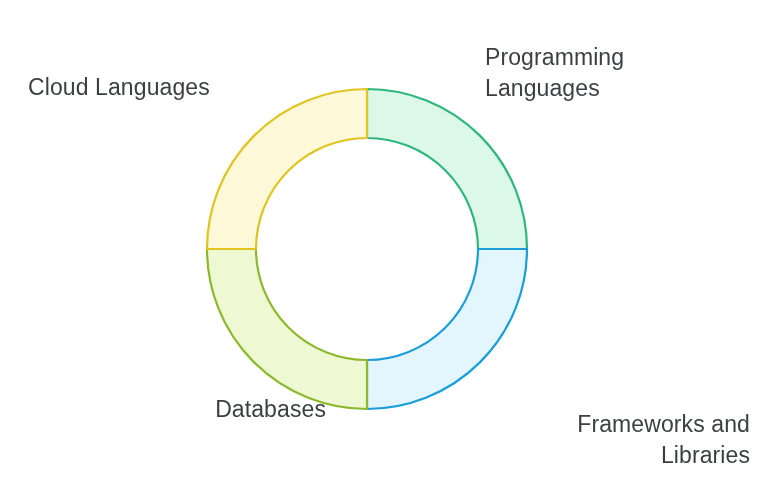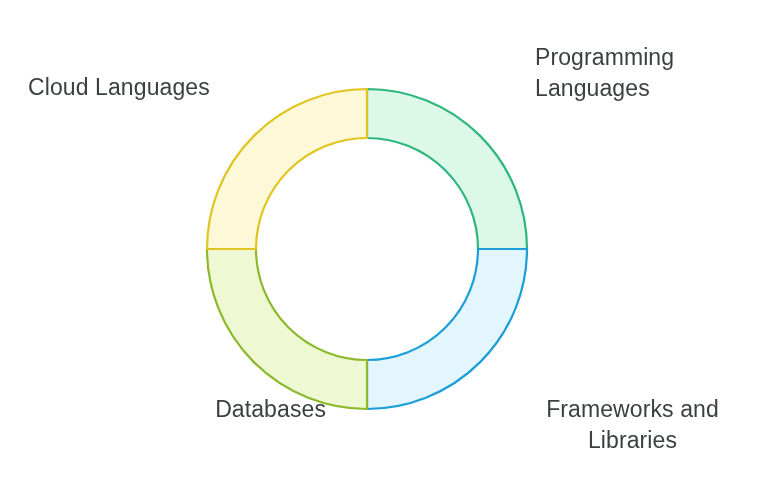--- a/index.html
+++ b/index.html
@@ -33,41 +33,41 @@
     position: absolute;
     color: #3c4043;
     font-family: "Liberation Sans", sans-serif;
     font-size: 23px;
     line-height: 31px;
     font-weight: 400;
     white-space: pre-line;
     letter-spacing: 0.1px;
   }
   #label-programming-languages {
-    left: 535px;
+    left: 485px;
     top: 42px;
     text-align: left;
     width: 230px;
   }
   #label-cloud-platforms {
     left: 28px;
     top: 72px;
     text-align: left;
     width: 220px;
   }
   #label-databases {
     left: 106px;
     top: 394px;
     text-align: right;
     width: 220px;
   }
   #label-frameworks-and-libraries {
     left: 515px;
-    top: 394px;
-    text-align: center;
+    top: 409px;
+    text-align: right;
     width: 235px;
   }
 </style>
 </head>
 <body>
 
 <div id="canvas">
 
   <svg id="donut-svg" viewBox="0 0 767 487" xmlns="http://www.w3.org/2000/svg">
     <g>

